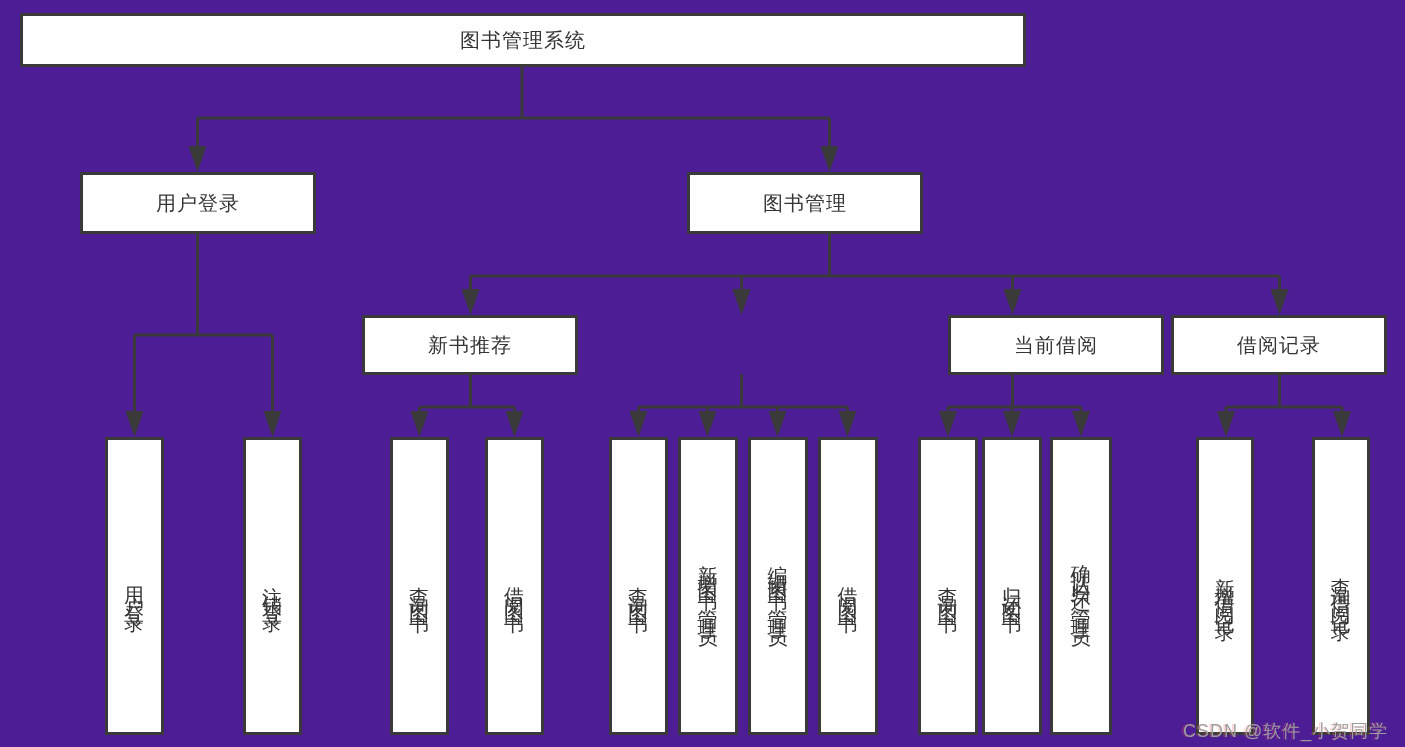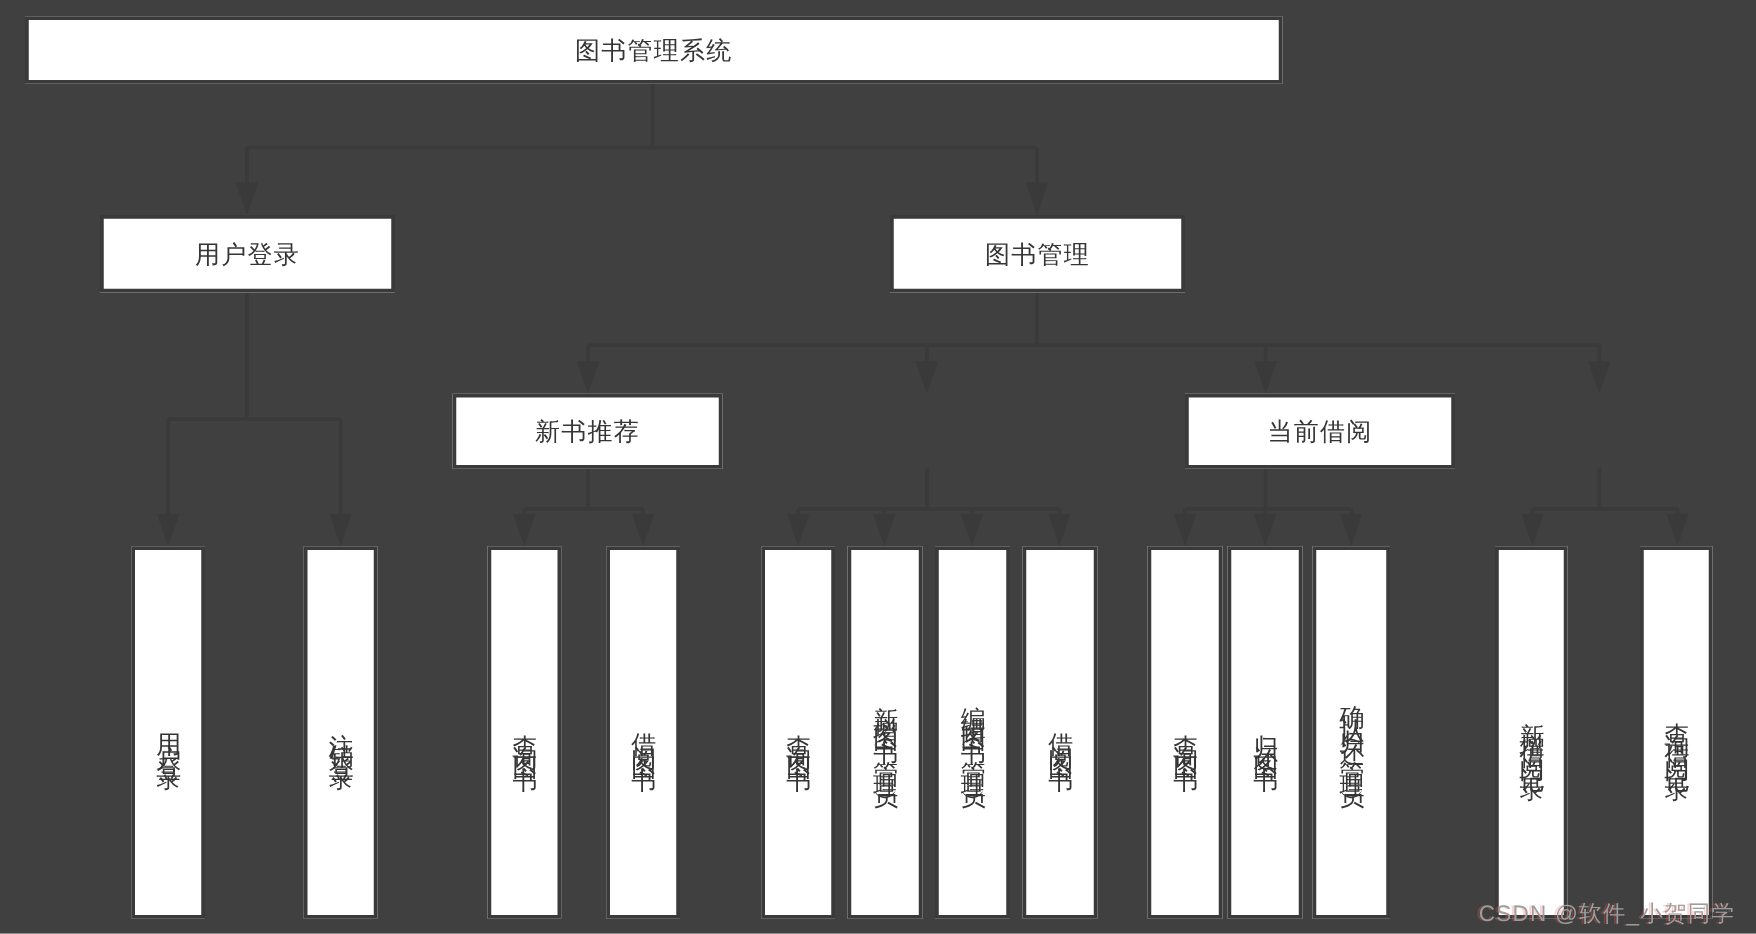--- a/index.html
+++ b/index.html
@@ -1,19 +1,19 @@
 <!DOCTYPE html>
 <html><head>
 <meta charset="utf-8">
 <style>
   html,body{margin:0;padding:0;background:#fff;}
   #canvas{
     position:relative;
     width:1405px;height:747px;
-    background:#404040;
+    background:#4c1d95;
     font-family:"Liberation Sans", sans-serif;
     overflow:hidden;
   }
   #wires{position:absolute;left:0;top:0;width:1405px;height:747px;}
   .box{
     position:absolute;
     box-sizing:border-box;
     border:3px solid #3a3a3a;
     background:#fff;
     display:flex;
@@ -104,24 +104,25 @@
       M939,411 L957,411 L948,437 Z
       M1003,411 L1021,411 L1012,437 Z
       M1072,411 L1090,411 L1081,437 Z
       M1217,411 L1235,411 L1226,437 Z
       M1333,411 L1351,411 L1342,437 Z"></path>
   </svg>
 
   <div class="box h root">图书管理系统</div>
 
   <div class="box h lvl2" style="left:80px;">用户登录</div>
-  <div class="box h lvl2" style="left:712px;">图书管理</div>
+  <div class="box h lvl2" style="left:687px;">图书管理</div>
 
   <div class="box h lvl3" style="left:362px;">新书推荐</div>
   <div class="box h lvl3" style="left:948px;">当前借阅</div>
+  <div class="box h lvl3" style="left:1171px;">借阅记录</div>
 
   <div class="box v leaf" style="left:105px;width:59px;">用户登录</div>
   <div class="box v leaf" style="left:243px;width:59px;">注销登录</div>
 
   <div class="box v leaf" style="left:390px;width:59px;">查询图书</div>
   <div class="box v leaf" style="left:485px;width:59px;">借阅图书</div>
 
   <div class="box v leaf" style="left:609px;width:59px;">查询图书</div>
   <div class="box v leaf" style="left:678px;width:60px;">新增图书（管理员）</div>
   <div class="box v leaf" style="left:748px;width:60px;">编辑图书（管理员）</div>

